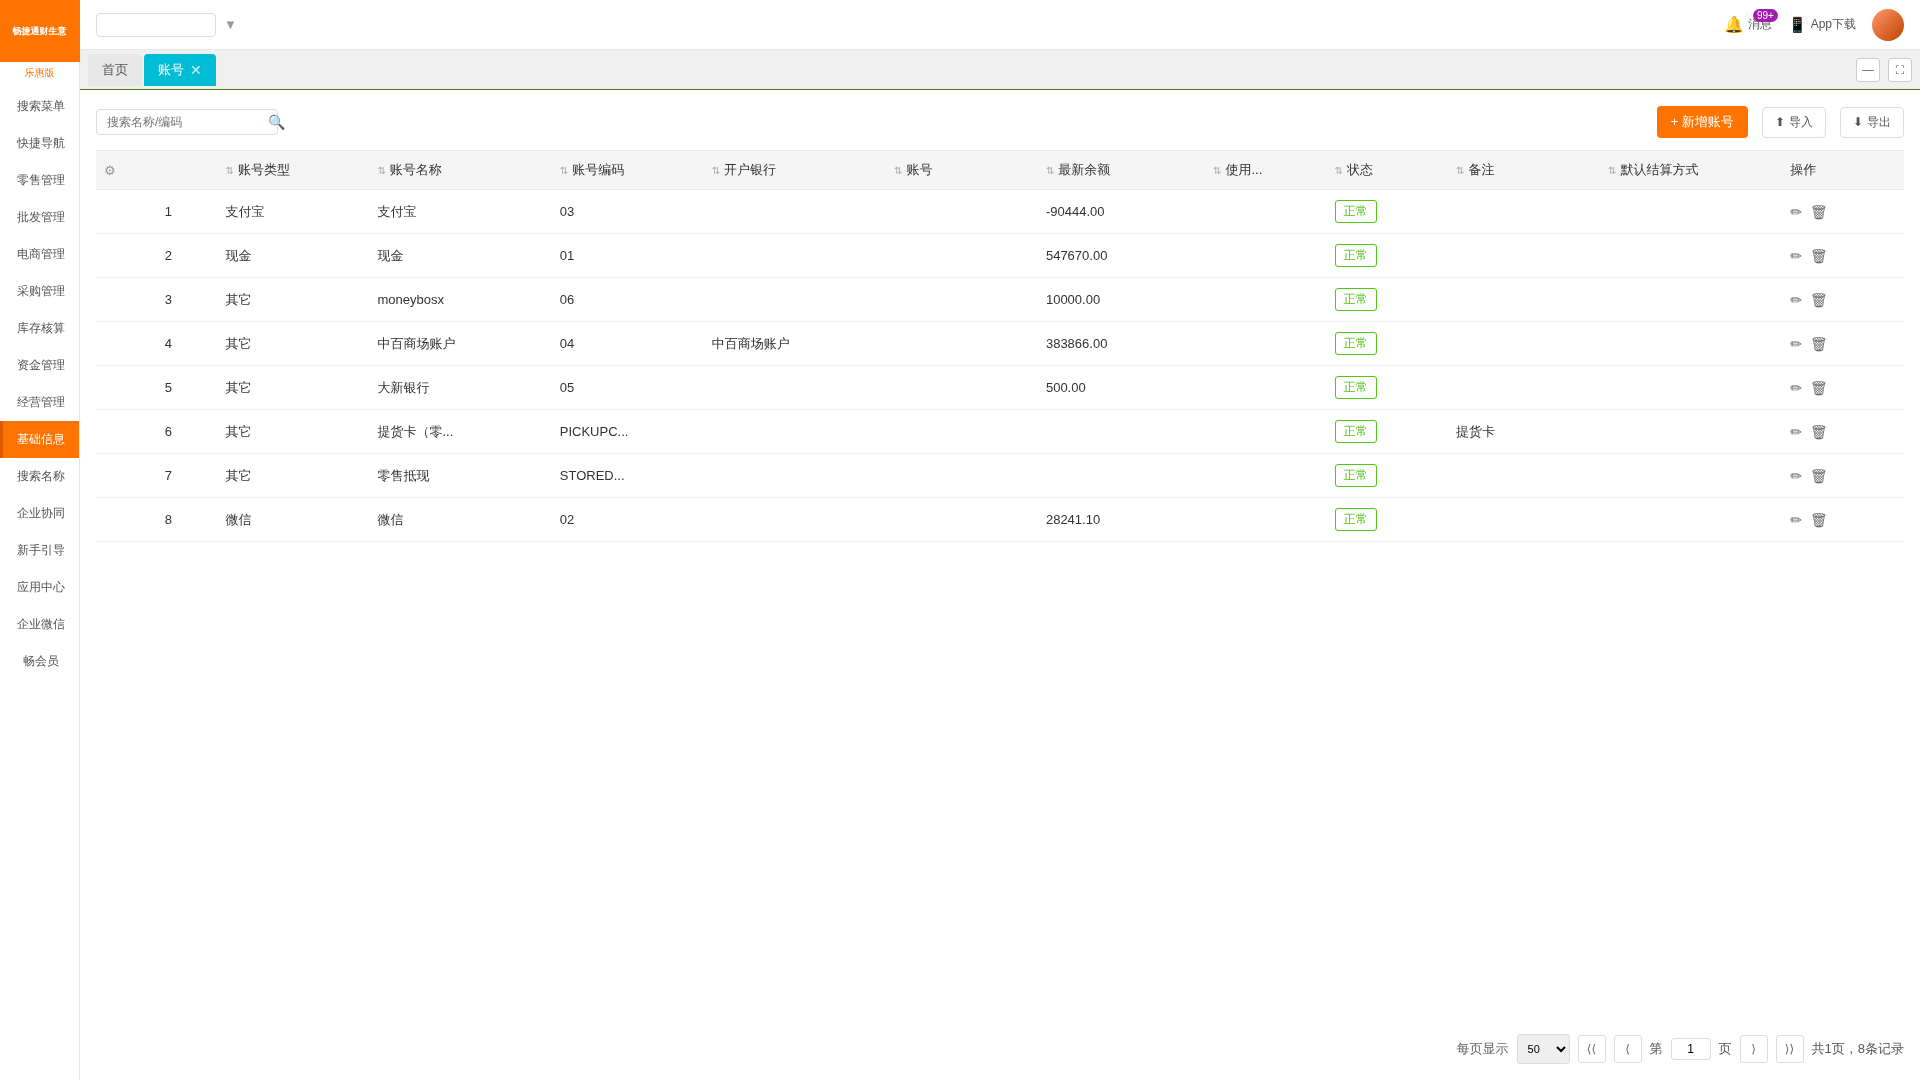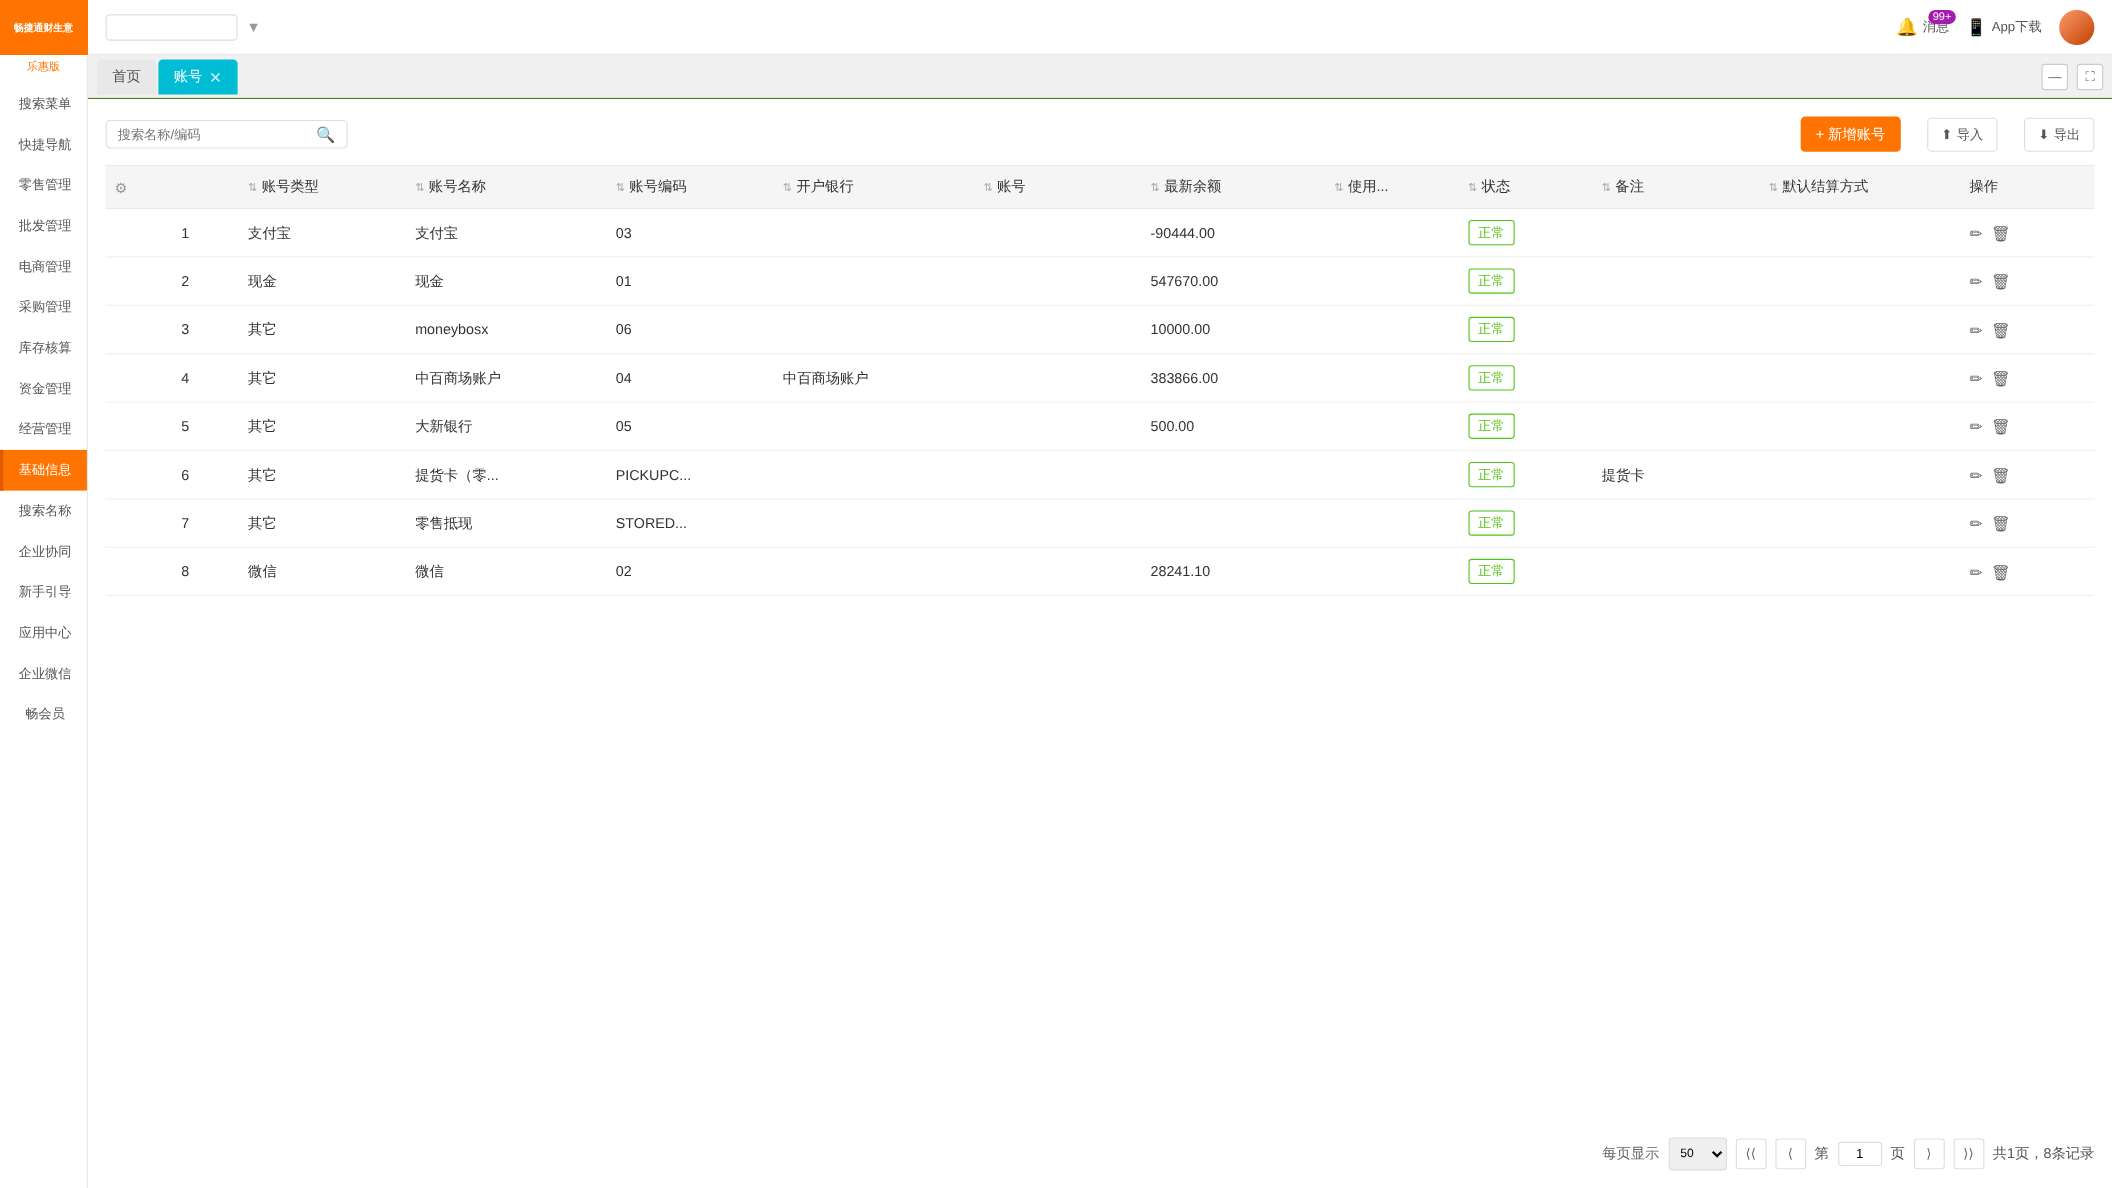--- a/index.html
+++ b/index.html
@@ -12,21 +12,21 @@
       border-right: 1px solid #e8e8e8;
       display: flex;
       flex-direction: column;
       align-items: center;
       padding-top: 0;
       flex-shrink: 0;
       height: 100%;
     }
     .sidebar-logo {
       width: 80px;
-      height: 50px;
+      height: 62px;
       background: #ff7300;
       display: flex;
       align-items: center;
       justify-content: center;
       color: white;
       font-size: 11px;
       font-weight: bold;
     }
     .sidebar-logo-text {
       text-align: center;
@@ -202,33 +202,33 @@
       justify-content: space-between;
       margin-bottom: 12px;
     }
     .search-box {
       display: flex;
       align-items: center;
       border: 1px solid #ddd;
       border-radius: 4px;
       padding: 4px 10px;
       gap: 6px;
-      width: 220px;
+      width: 182px;
     }
     .search-box input {
       border: none;
       outline: none;
       font-size: 12px;
       width: 180px;
       color: #999;
     }
     .toolbar-right {
       display: flex;
       align-items: center;
-      gap: 24px;
+      gap: 14px;
     }
     .btn-add {
       background: #ff7300;
       color: white;
       border: none;
       border-radius: 4px;
       padding: 7px 14px;
       font-size: 13px;
       cursor: pointer;
       display: flex;

